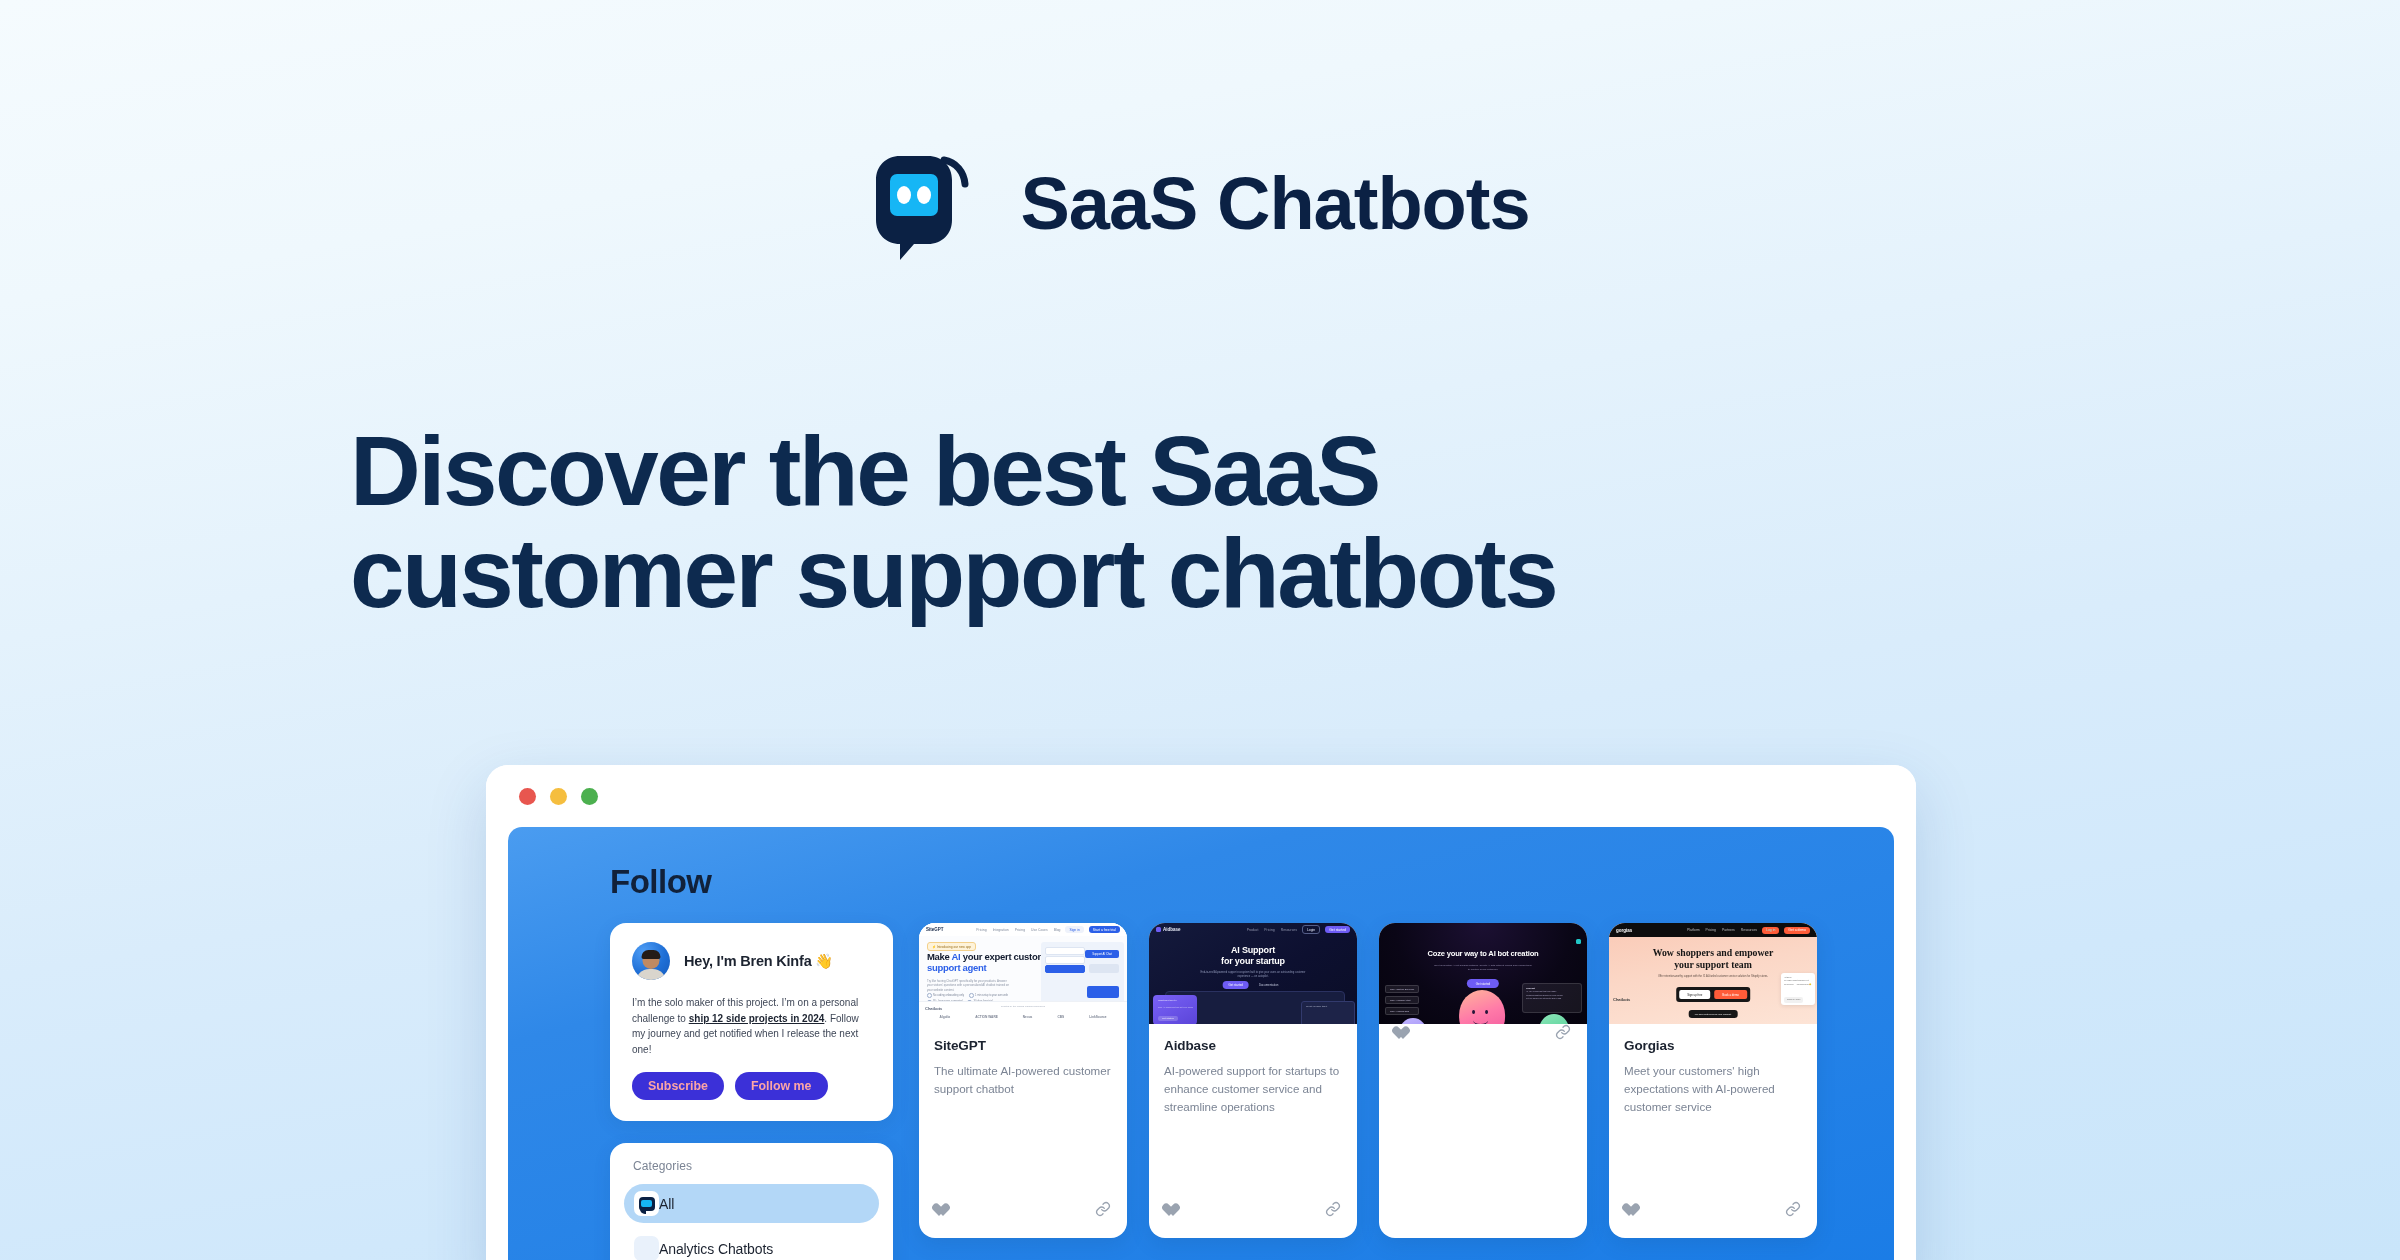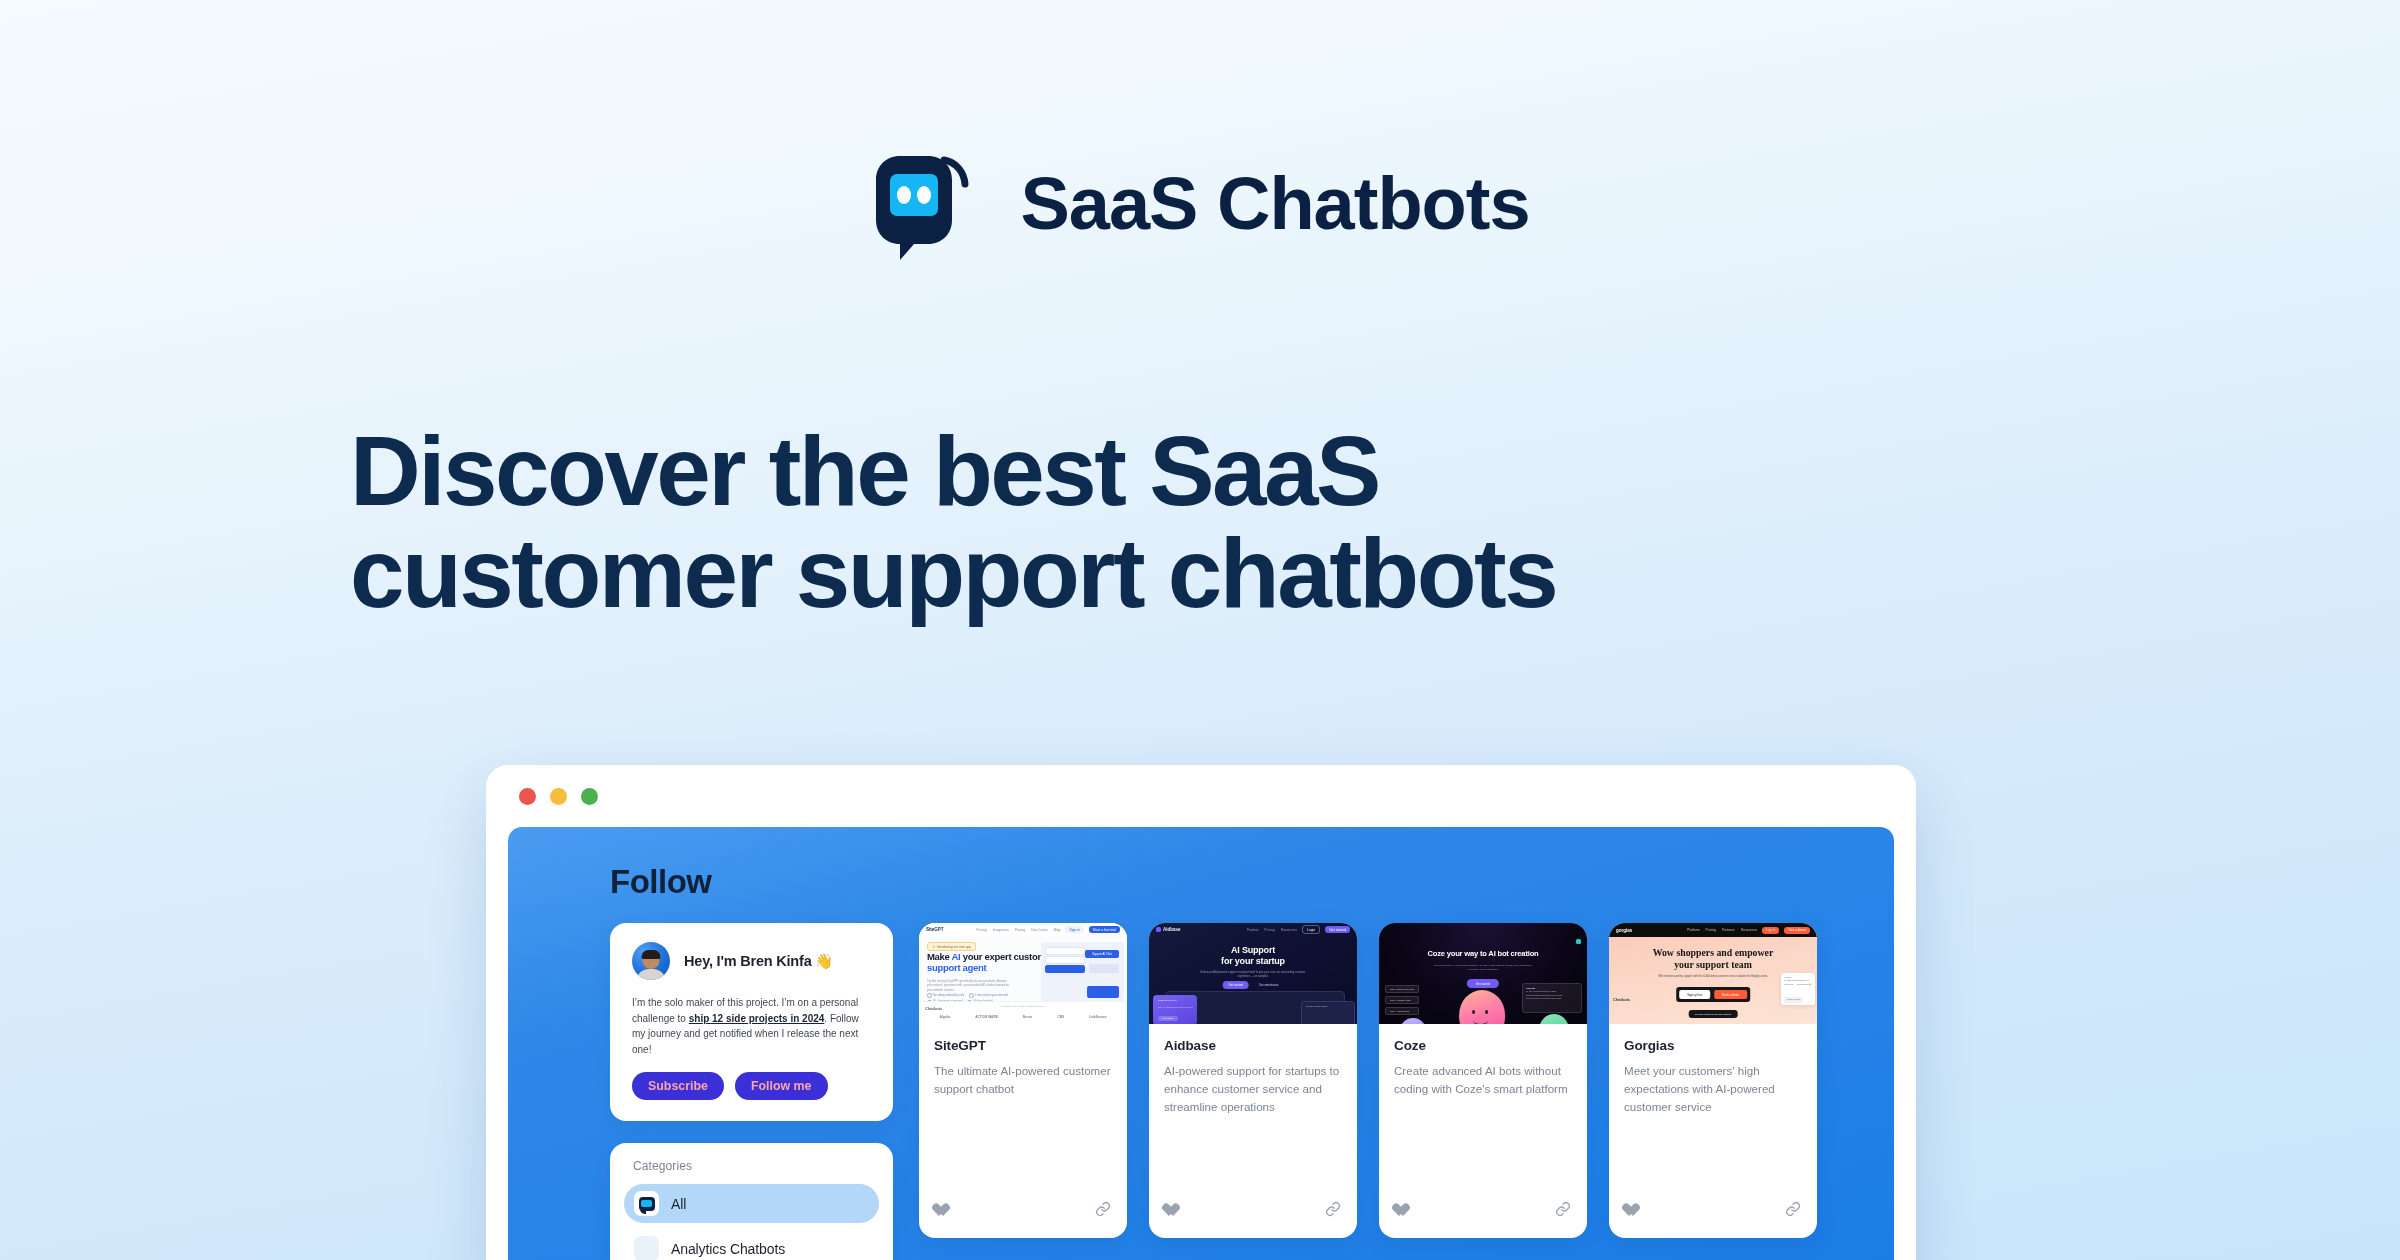--- a/index.html
+++ b/index.html
@@ -215,21 +215,21 @@
   }
   .cat-label {
     font-size: 12px;
     color: #7b8494;
     margin: 0 0 11px 9px;
     letter-spacing: .1px;
   }
   .cat-item {
     display: flex;
     align-items: center;
-    gap: 12px;
+    gap: 0;
     padding: 7px 10px;
     border-radius: 999px;
     margin-bottom: 6px;
     cursor: pointer;
   }
   .cat-item.active { background: #b3d7f7; }
   .cat-ico {
     width: 25px; height: 25px;
     border-radius: 7px;
     flex: 0 0 auto;
@@ -765,24 +765,20 @@
                 <i>Let me know your interests and I'll find</i>
               </div>
               <span class="blob blob-purple"></span>
               <span class="blob blob-green"></span>
               <span class="blob blob-pink">
                 <span class="eye l"></span>
                   <span class="eye r"></span>
                   <span class="smile"></span>
               </span>
             </div>
-            <div class="card-body">
-              <div class="card-name">Coze</div>
-              <div class="card-desc">Create advanced AI bots without coding with Coze's smart platform</div>
-            </div>
             <div class="card-foot">
               <span class="heart"></span>
               <span class="link-ico">
                 <svg width="16" height="16" viewBox="0 0 24 24" fill="none" stroke="currentColor" stroke-width="2" stroke-linecap="round">
                   <path d="M10 13a5 5 0 0 0 7.5.5l3-3a5 5 0 0 0-7-7l-1.5 1.5"></path>
                   <path d="M14 11a5 5 0 0 0-7.5-.5l-3 3a5 5 0 0 0 7 7l1.5-1.5"></path>
                 </svg>
               </span>
             </div>
           </div>

